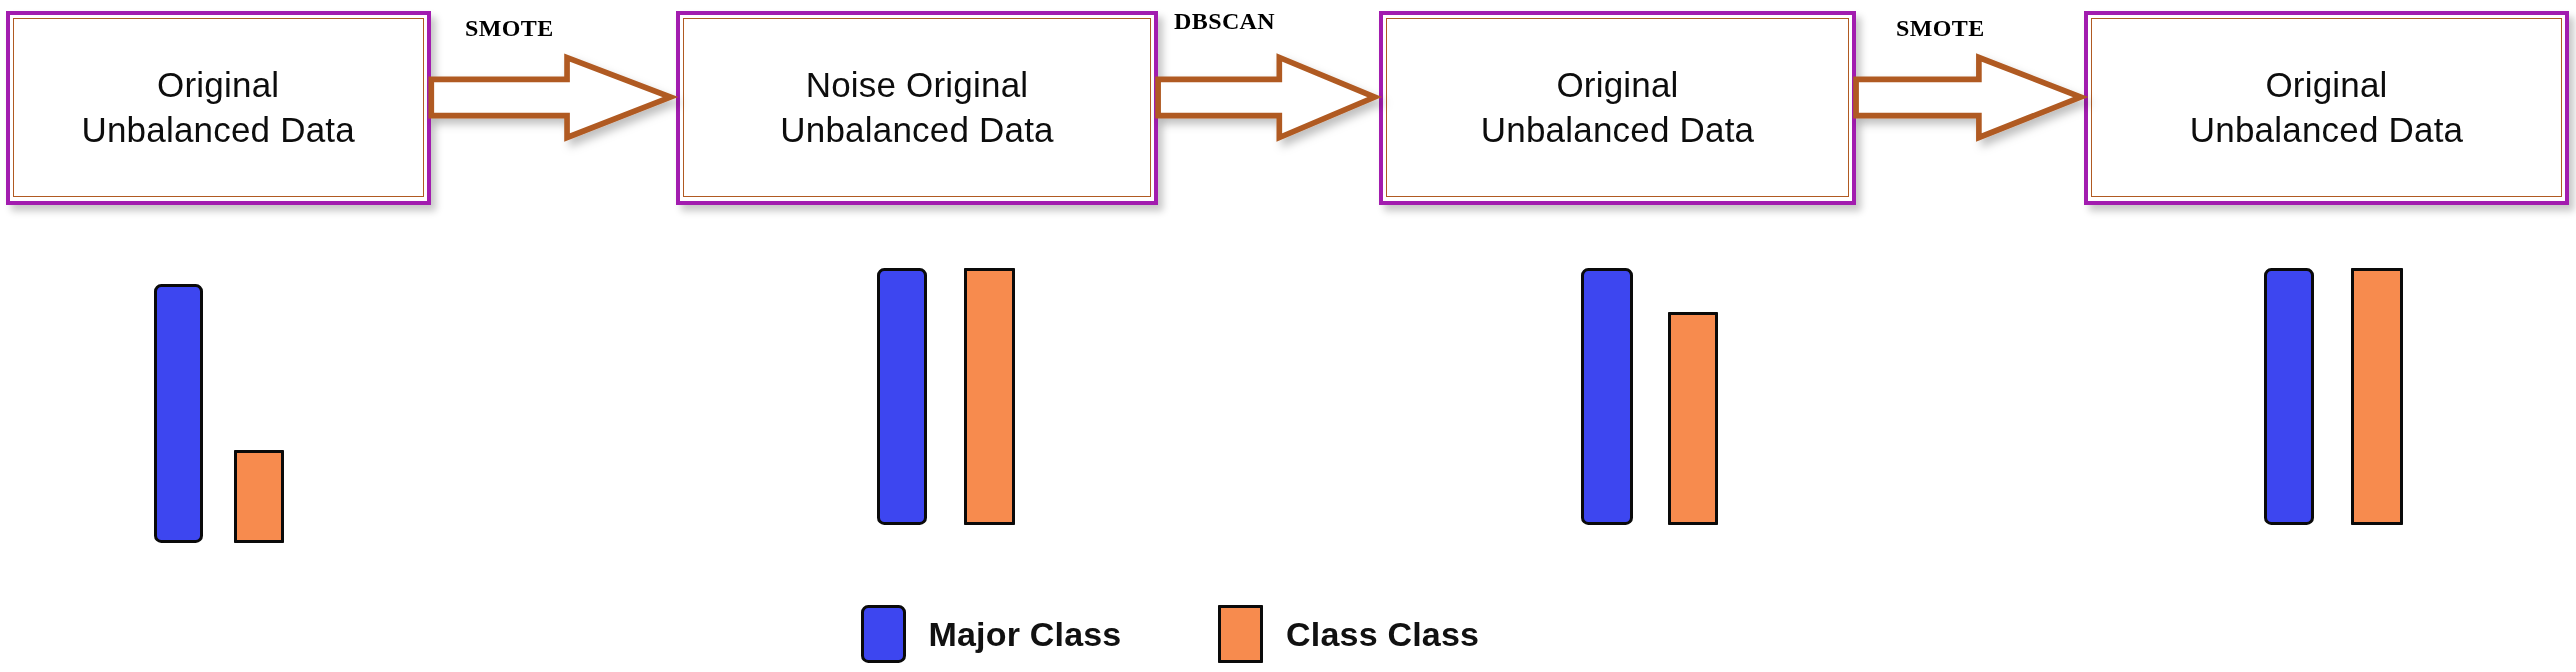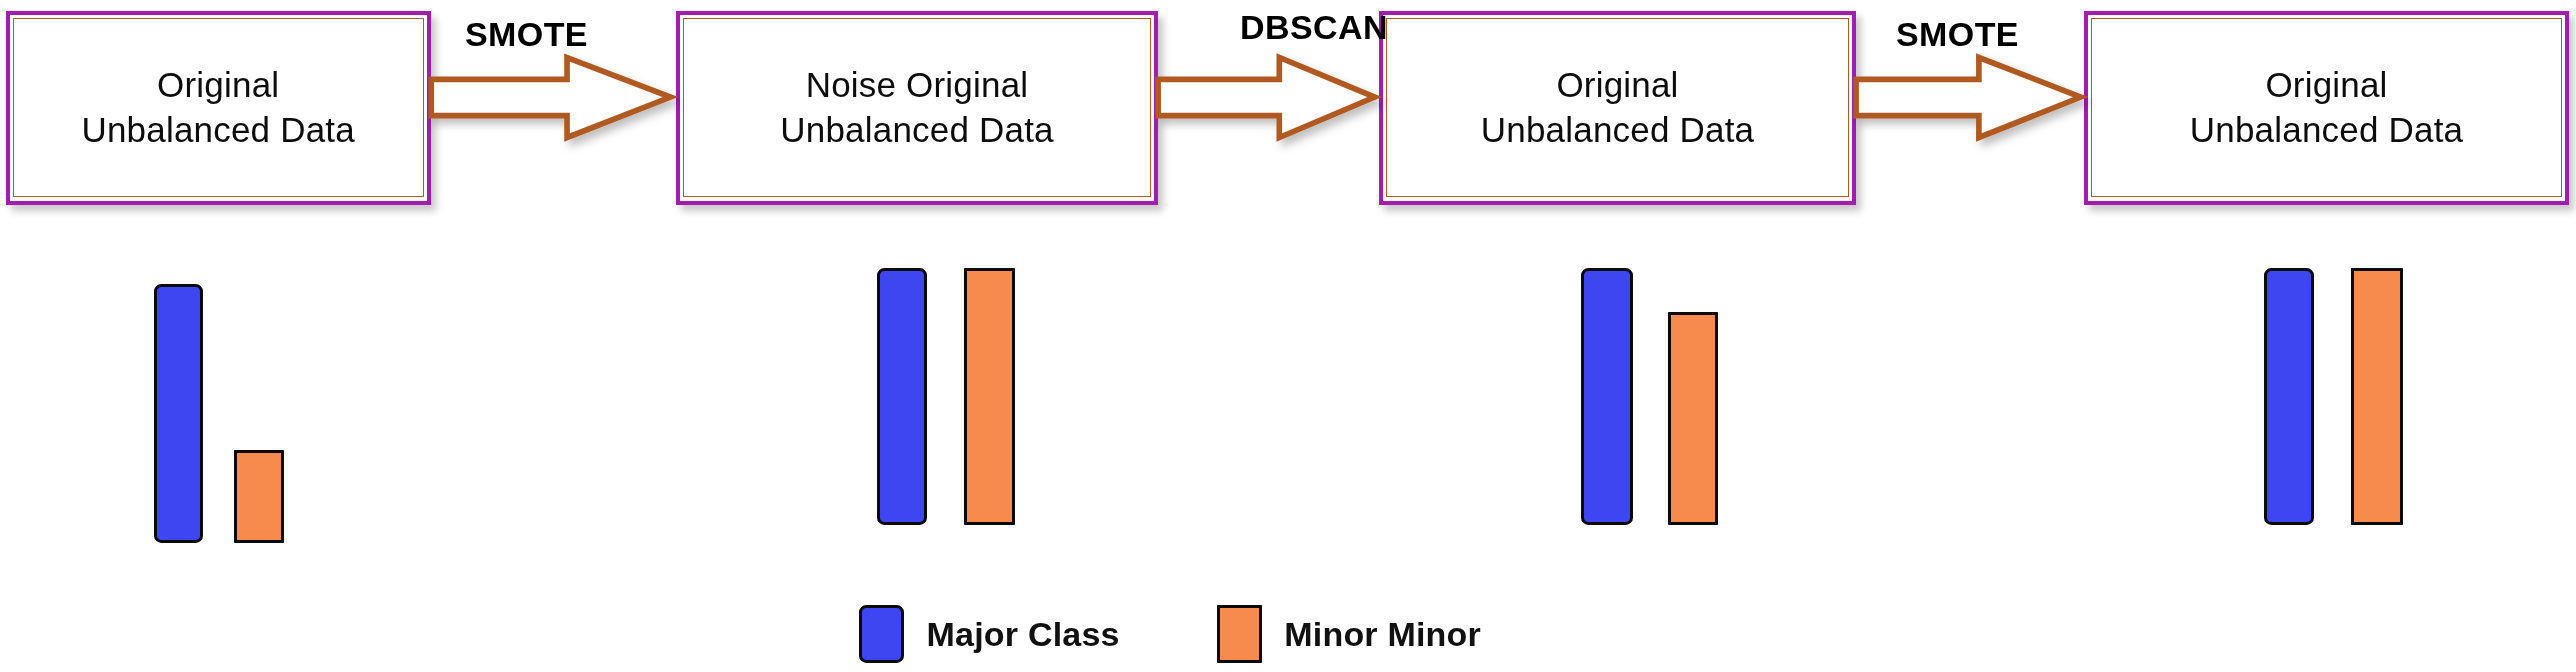--- a/index.html
+++ b/index.html
@@ -54,22 +54,22 @@
   
   .arrow-wrap {
     position: absolute;
   }
   .arrow-wrap svg {
     display: block;
     overflow: visible;
   }
   .arrow-label {
     position: absolute;
-    font-family: Liberation Sans, sans-serif;
-    font-size: 34px;
+    font-family: Liberation Serif, serif;
+    font-size: 24px;
     font-weight: bold;
     color: #000000;
     letter-spacing: 0.4px;
     white-space: nowrap;
   }
 
   
   .bar {
     position: absolute;
     box-sizing: border-box;
@@ -155,21 +155,21 @@
   <div class="arrow-label" style="left:465px; top:14.6px;">SMOTE</div>
   <div class="arrow-wrap" style="left:431px; top:47px; width:243px; height:101px;">
     <svg width="243" height="101" viewBox="0 0 300 125">
       <filter id="sh1" x="-20%" y="-20%" width="150%" height="160%">
         <feDropShadow dx="6" dy="7" stdDeviation="5" flood-color="#000000" flood-opacity="0.25"></feDropShadow>
       </filter>
       <path d="M 0 40 L 168 40 L 168 13 L 296 62 L 168 112 L 168 85 L 0 85 Z" fill="#FFFFFF" stroke="#B05A22" stroke-width="7" stroke-linejoin="miter" filter="url(#sh1)"></path>
     </svg>
   </div>
 
-  <div class="arrow-label" style="left:1240px; top:8px;">DBSCAN</div>
+  <div class="arrow-label" style="left:1174px; top:8px;">DBSCAN</div>
   <div class="arrow-wrap" style="left:1158px; top:47px; width:220px; height:101px;">
     <svg width="220" height="101" viewBox="0 0 272 125">
       <filter id="sh2" x="-20%" y="-20%" width="150%" height="160%">
         <feDropShadow dx="6" dy="7" stdDeviation="5" flood-color="#000000" flood-opacity="0.25"></feDropShadow>
       </filter>
       <path d="M 0 40 L 150 40 L 150 13 L 268 62 L 150 112 L 150 85 L 0 85 Z" fill="#FFFFFF" stroke="#B05A22" stroke-width="7" stroke-linejoin="miter" filter="url(#sh2)"></path>
     </svg>
   </div>
 
   <div class="arrow-label" style="left:1896px; top:14.6px;">SMOTE</div>
@@ -202,18 +202,18 @@
     <div class="bar minor" style="left:2351px; top:268px; width:52px; height:257px;"></div>
   </div>
 
   <div id="legend">
     <div class="legend-item">
       <span class="legend-swatch major"></span>
       <span class="legend-text">Major Class</span>
     </div>
     <div class="legend-item">
       <span class="legend-swatch minor"></span>
-      <span class="legend-text">Minor Minor</span>
+      <span class="legend-text">Class Class</span>
     </div>
   </div>
 
 </div>
 
 
 </body></html>

